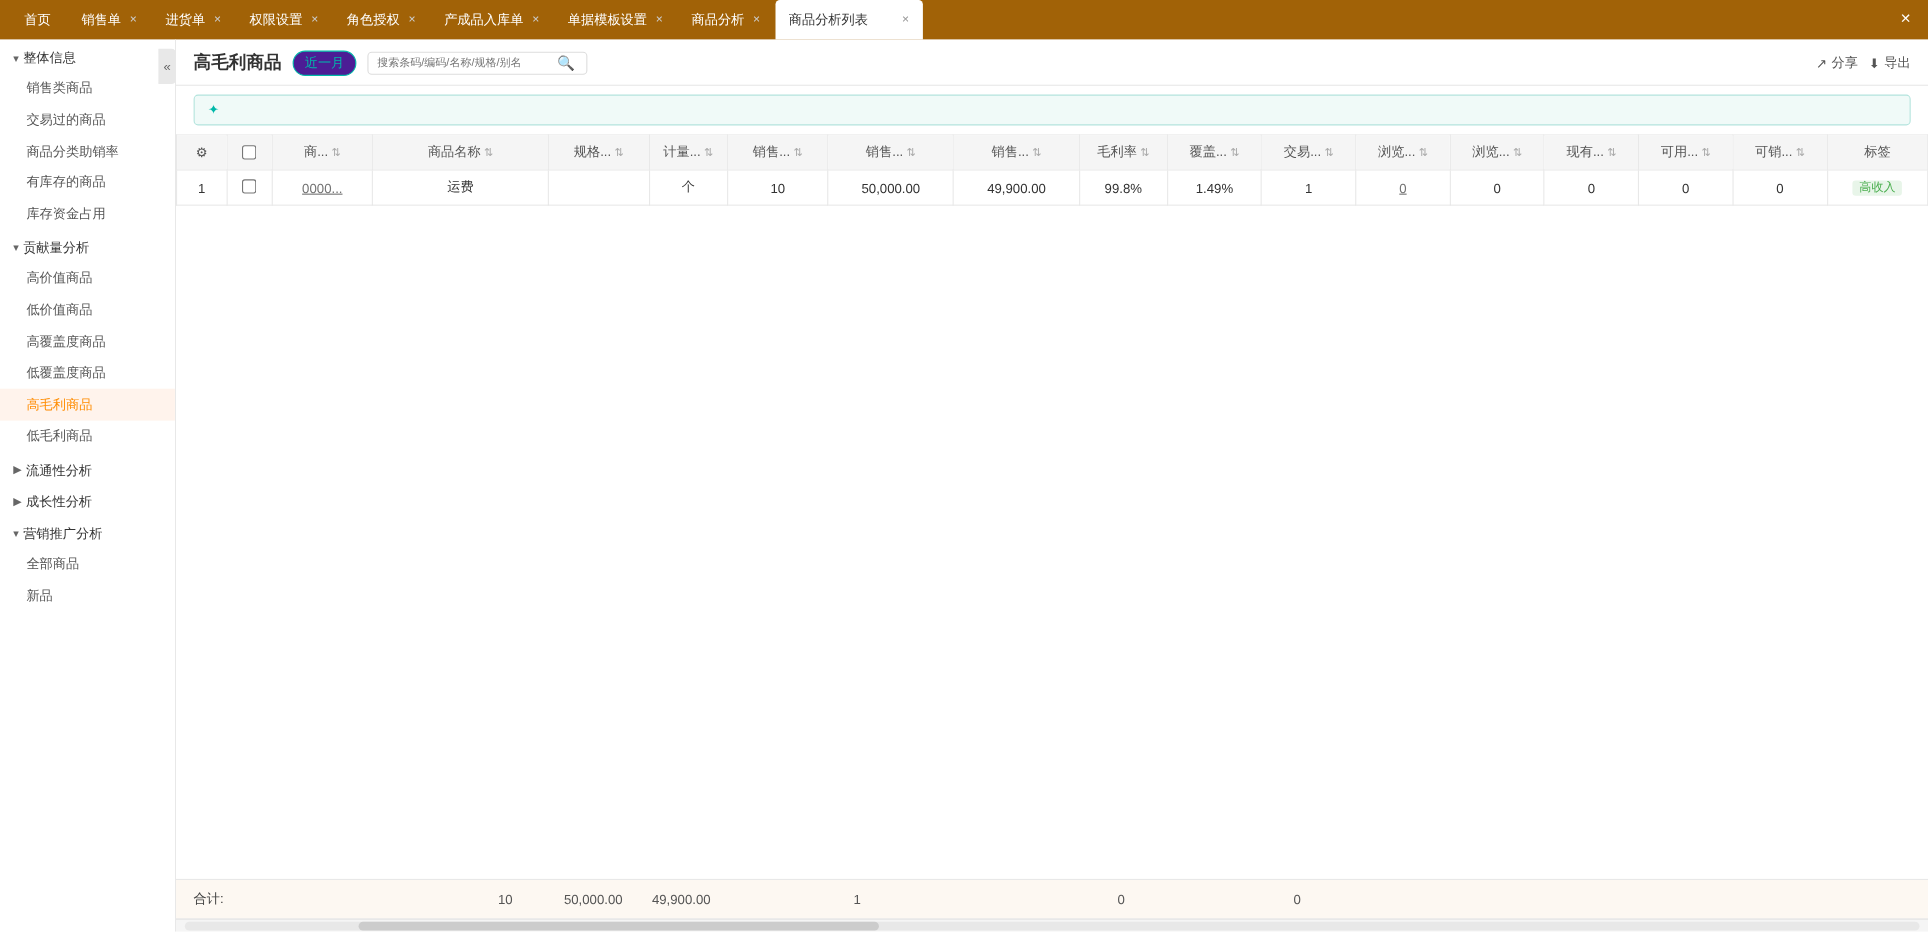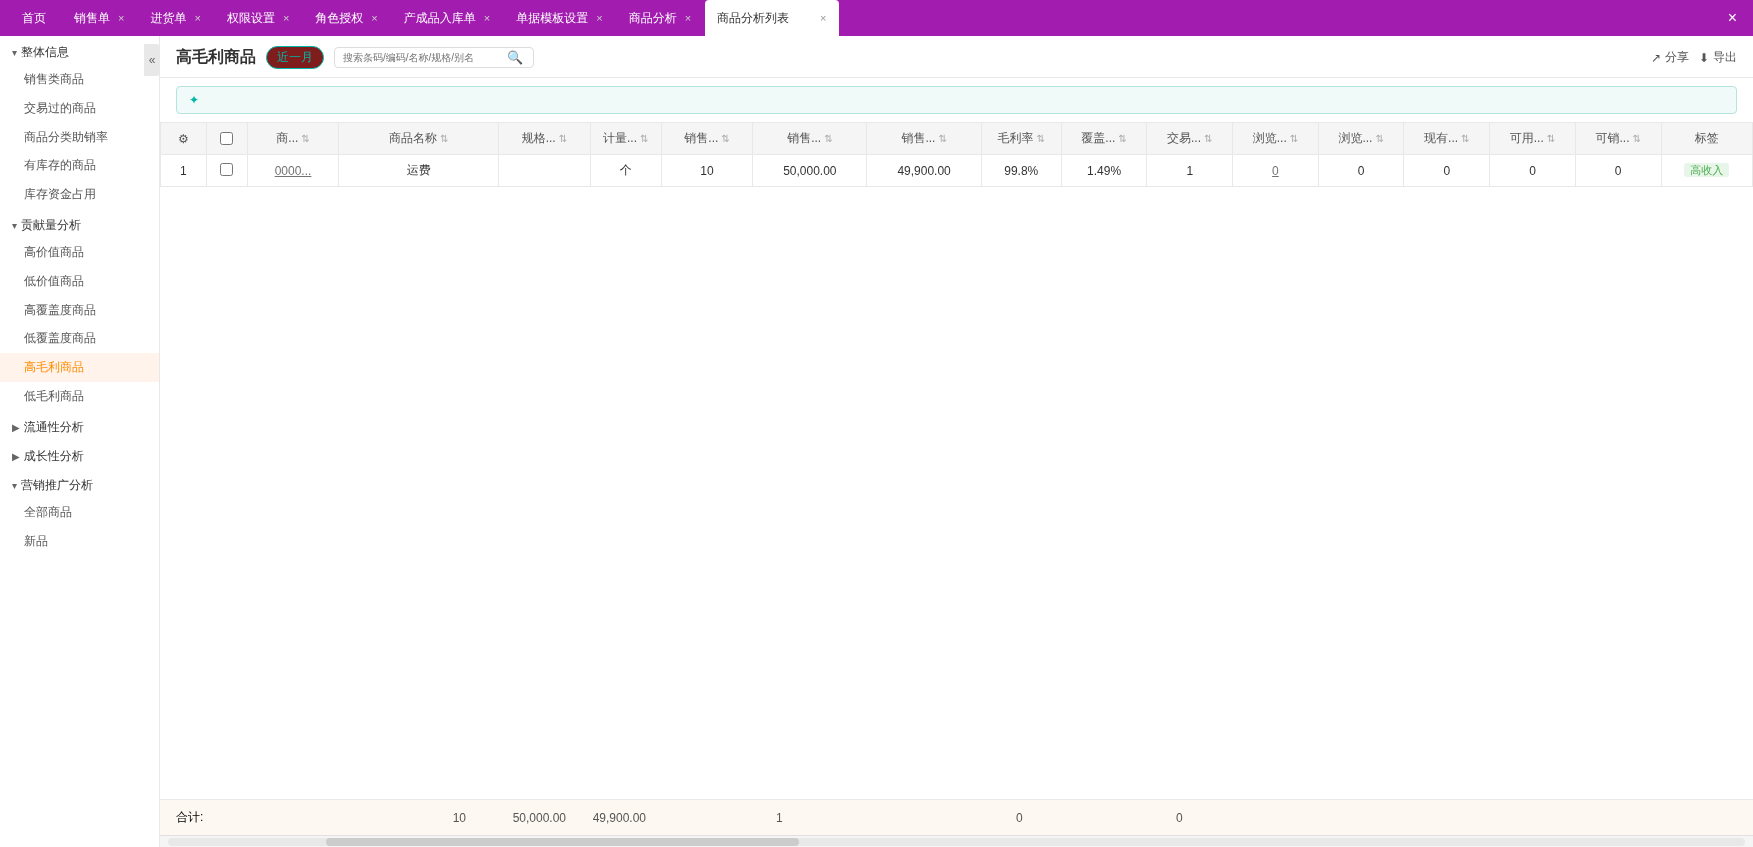--- a/index.html
+++ b/index.html
@@ -2,21 +2,21 @@
 <html><head>
   <meta charset="utf-8">
   <style>
     * { box-sizing: border-box; margin: 0; padding: 0; font-family: 'Microsoft YaHei', Arial, sans-serif; font-size: 12px; }
     body { background: #f5f5f5; overflow: hidden; width: 1753px; height: 847px; }
 
     
     .top-nav {
       display: flex;
       align-items: center;
-      background: #a21caf;
+      background: #a16207;
       height: 36px;
       padding: 0 8px;
       color: #fff;
       gap: 2px;
     }
     .nav-tab {
       display: flex;
       align-items: center;
       padding: 0 12px;
       height: 36px;
@@ -135,21 +135,21 @@
     .filter-btn {
       background: #fff;
       border: 1px solid #ddd;
       border-radius: 12px;
       padding: 2px 10px;
       font-size: 12px;
       cursor: pointer;
       color: #333;
     }
     .filter-btn.active {
-      background: #7f1d1d;
+      background: #4c1d95;
       border-color: #00b8a9;
       color: #00b8a9;
     }
     .search-box {
       display: flex;
       align-items: center;
       border: 1px solid #ddd;
       border-radius: 4px;
       padding: 2px 8px;
       gap: 4px;
@@ -246,21 +246,21 @@
     .footer-summary {
       border-top: 1px solid #e8e8e8;
       background: #fdf8f2;
       display: flex;
       align-items: center;
       padding: 8px 16px;
       font-size: 12px;
       color: #555;
       min-height: 36px;
     }
-    .footer-summary .label { color: #000000; font-weight: 500; margin-right: 16px; }
+    .footer-summary .label { color: #404040; font-weight: 500; margin-right: 16px; }
     .footer-cell {
       min-width: 80px;
       text-align: center;
       padding: 0 8px;
     }
 
     
     .table-wrapper::-webkit-scrollbar { height: 8px; width: 6px; }
     .table-wrapper::-webkit-scrollbar-track { background: #f1f1f1; }
     .table-wrapper::-webkit-scrollbar-thumb { background: #ccc; border-radius: 4px; }

